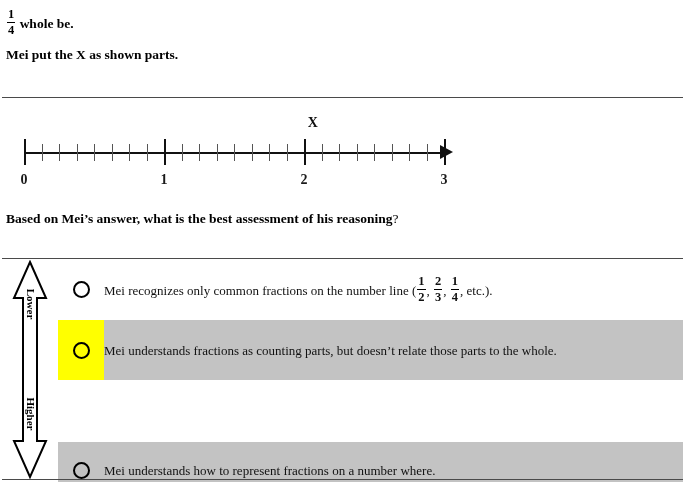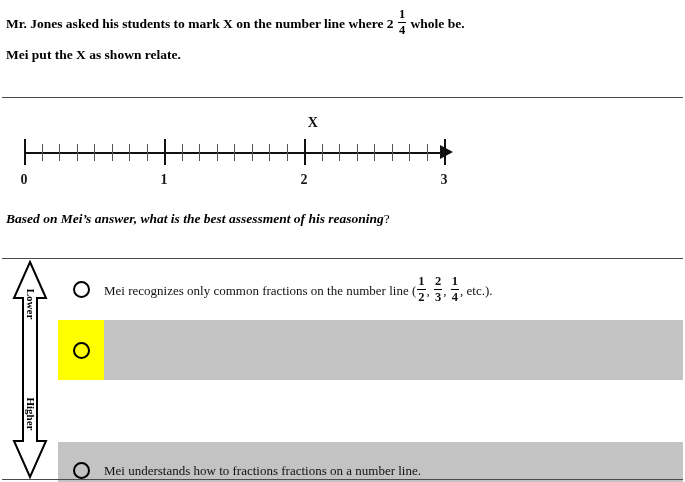--- a/index.html
+++ b/index.html
@@ -21,21 +21,21 @@
     position: absolute;
     font-weight: bold;
     font-size: 13.5px;
     line-height: 16px;
     white-space: nowrap;
   }
   #prompt-line-1 { left: 6px; top: 8px; }
   #prompt-line-2 { left: 6px; top: 47px; }
   #question-line { left: 6px; top: 211px; }
 
-  .q-normal { font-weight: bold; font-style: italic; }
+  .q-normal { font-weight: bold; }
   .q-tail { font-weight: normal; }
 
   
   .frac {
     display: inline-block;
     vertical-align: -0.42em;
     text-align: center;
     line-height: 1.0;
     font-size: 12.5px;
     margin: 0 1px;
@@ -194,30 +194,29 @@
     font-size: 13px;
     line-height: 17px;
     color: #111;
     font-family: "Liberation Serif", serif;
   }
 </style>
 </head>
 <body>
 
 <div class="prompt" id="prompt-line-1">
-  <span>Mr. Jones asked his students to mark X on the number line where 2</span>
   <span class="frac">
     <span class="num">1</span>
     <span class="bar"></span>
     <span class="den">4</span>
   </span>
   <span>whole be.</span>
 </div>
 
-<div class="prompt" id="prompt-line-2">Mei put the X as shown relate.</div>
+<div class="prompt" id="prompt-line-2">Mei put the X as shown parts.</div>
 
 <div class="hrule" id="rule-top"></div>
 
 <div id="numberline-area">
   <div id="axis-line"></div>
   <div id="axis-arrowhead"></div>
   <div id="ticks-container">
       <div class="tick-major" style="left: 24px;"></div>
       <div class="tick-major" style="left: 164px;"></div>
       <div class="tick-major" style="left: 304px;"></div>
@@ -273,23 +272,24 @@
       <div class="option-row" style="top: 0px; height: 58px;">
         <div class="radio-wrap">
           <div class="radio"></div>
         </div>
         <div class="option-text"><span>Mei recognizes only common fractions on the number line (</span><span class="frac frac-light"><span class="num">1</span><span class="bar"></span><span class="den">2</span></span><span>, </span><span class="frac frac-light"><span class="num">2</span><span class="bar"></span><span class="den">3</span></span><span>, </span><span class="frac frac-light"><span class="num">1</span><span class="bar"></span><span class="den">4</span></span><span>, etc.).</span></div>
       </div>
       <div class="option-row shaded" style="top: 60px; height: 60px;">
         <div class="radio-wrap highlight">
           <div class="radio"></div>
         </div>
+        <div class="option-text"><span>Mei understands fractions as counting parts, but doesn’t relate those parts to the whole.</span></div>
       </div>
       <div class="option-row shaded" style="top: 182px; height: 56px;">
         <div class="radio-wrap">
           <div class="radio"></div>
         </div>
-        <div class="option-text"><span>Mei understands how to fractions fractions on a number line.</span></div>
+        <div class="option-text"><span>Mei understands how to represent fractions on a number where.</span></div>
       </div>
     </div>
 </div>
 
 <div class="hrule" id="rule-bottom"></div>
 
 </body></html>

